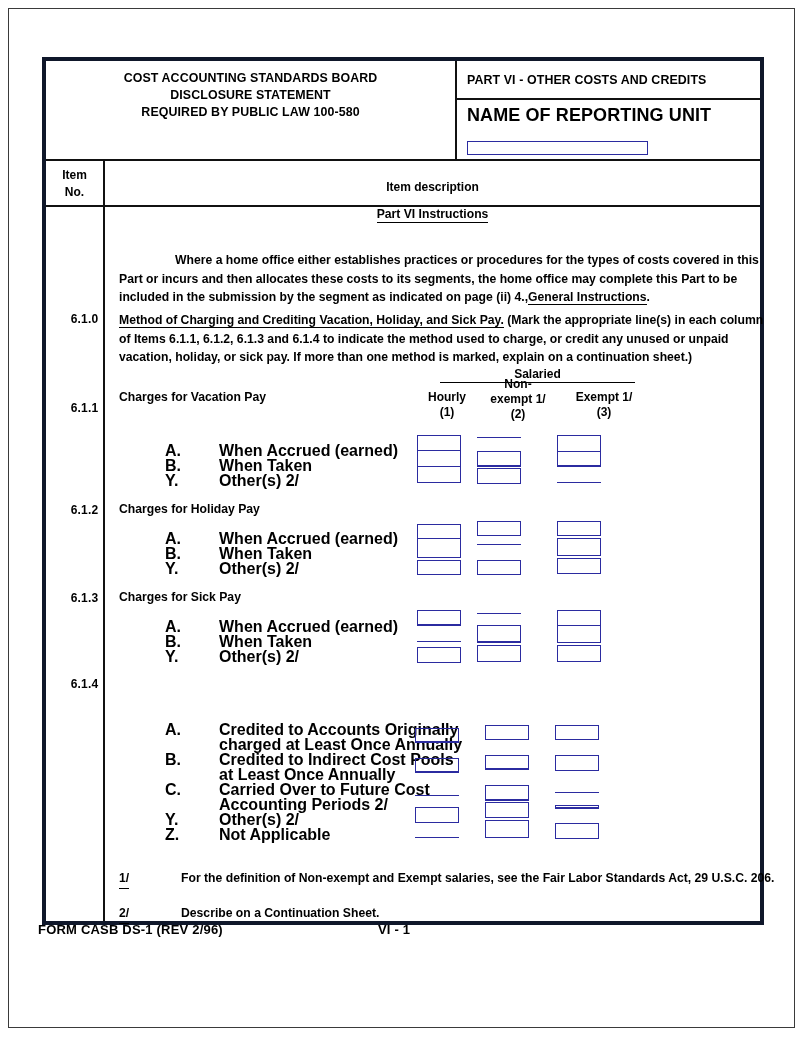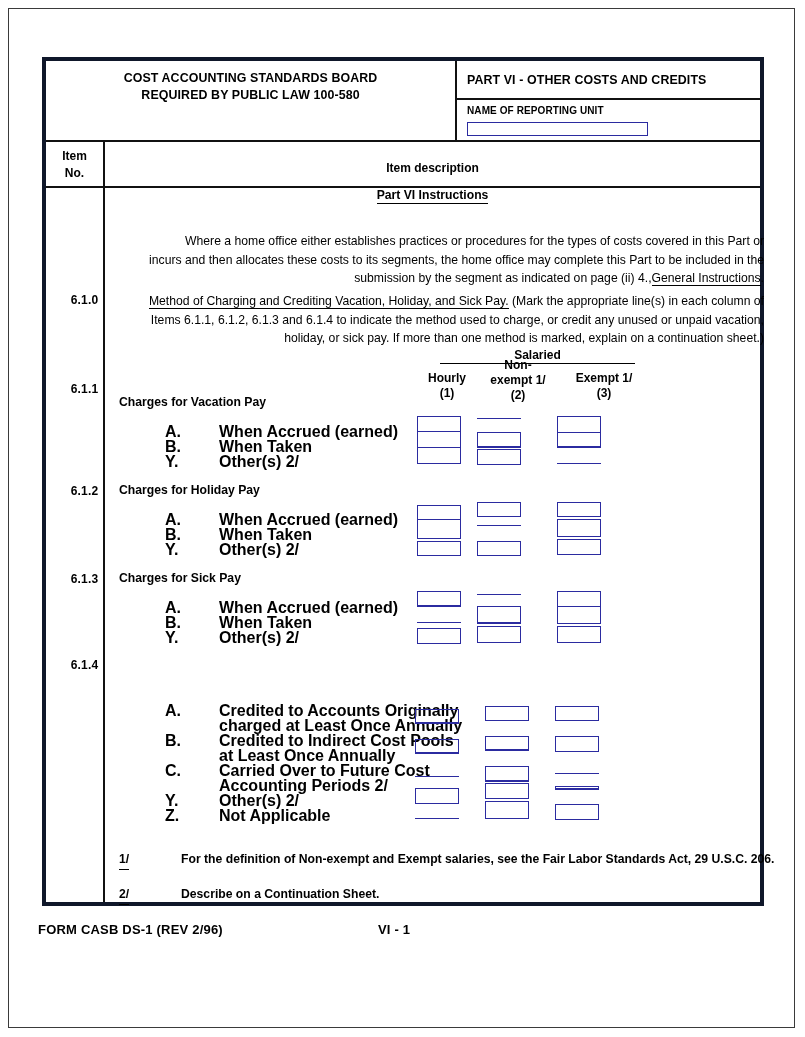--- a/index.html
+++ b/index.html
@@ -66,24 +66,24 @@
     padding: 12px 0 11px 10px;
     font-size: 12.4px;
     font-weight: bold;
     letter-spacing: 0.1px;
   }
   .hdr-unit {
     box-sizing: border-box;
     padding: 5px 0 4px 10px;
   }
   .hdr-unit-label {
-    font-size: 10px;
+    font-size: 18px;
     font-weight: bold;
     letter-spacing: 0.1px;
-    margin-bottom: 6px;
+    margin-bottom: 15px;
   }
   .unit-input {
     width: 181px;
     height: 14px;
     border: 1px solid #2b2ba0;
     box-sizing: border-box;
     background: #ffffff;
     font-family: "Liberation Sans", sans-serif;
     font-size: 11px;
     padding: 0 2px;
@@ -152,23 +152,23 @@
     font-size: 12.2px;
     font-weight: bold;
   }
   .part-title span {
     border-bottom: 1px solid #000;
     padding-bottom: 1px;
   }
 
   .para {
     font-size: 12.2px;
-    font-weight: normal;
+    font-weight: bold;
     line-height: 1.52;
-    text-align: right;
+    text-align: left;
   }
   .u { border-bottom: 1px solid #000; }
 
   .sec-title {
     font-size: 12.2px;
     font-weight: bold;
   }
 
   
   .opt {
@@ -256,20 +256,21 @@
 </head>
 <body>
 
 <div id="page-border"></div>
 
 <div id="form-table">
 
   <div class="hdr-row">
     <div class="hdr-left">
       <div>COST ACCOUNTING STANDARDS BOARD</div>
+      <div>DISCLOSURE STATEMENT</div>
       <div>REQUIRED BY PUBLIC LAW 100-580</div>
     </div>
     <div class="hdr-right">
       <div class="hdr-part">PART VI - OTHER COSTS AND CREDITS</div>
       <div class="hdr-unit">
         <div class="hdr-unit-label">NAME OF REPORTING UNIT</div>
         <input class="unit-input" type="text" value="" style="">
       </div>
     </div>
   </div>
@@ -317,21 +318,21 @@
         <div>Non-</div>
         <div>exempt 1/</div>
         <div>(2)</div>
       </div>
 
       <div class="colhead" style="left:454px; top:183px; width:90px">
         <div>Exempt 1/</div>
         <div>(3)</div>
       </div>
 
-      <div class="blk sec-title" style="left:14px; top:207px">Charges for Vacation Pay</div>
+      <div class="blk sec-title" style="left:14px; top:183px">Charges for Vacation Pay</div>
 
       <div class="opt" style="left:60px; top:236px">
         <span class="ltr">A.</span>
         <span class="txt">When Accrued (earned)</span>
       </div>
       <div class="opt" style="left:60px; top:251px">
         <span class="ltr">B.</span>
         <span class="txt">When Taken</span>
       </div>
       <div class="opt" style="left:60px; top:266px">

